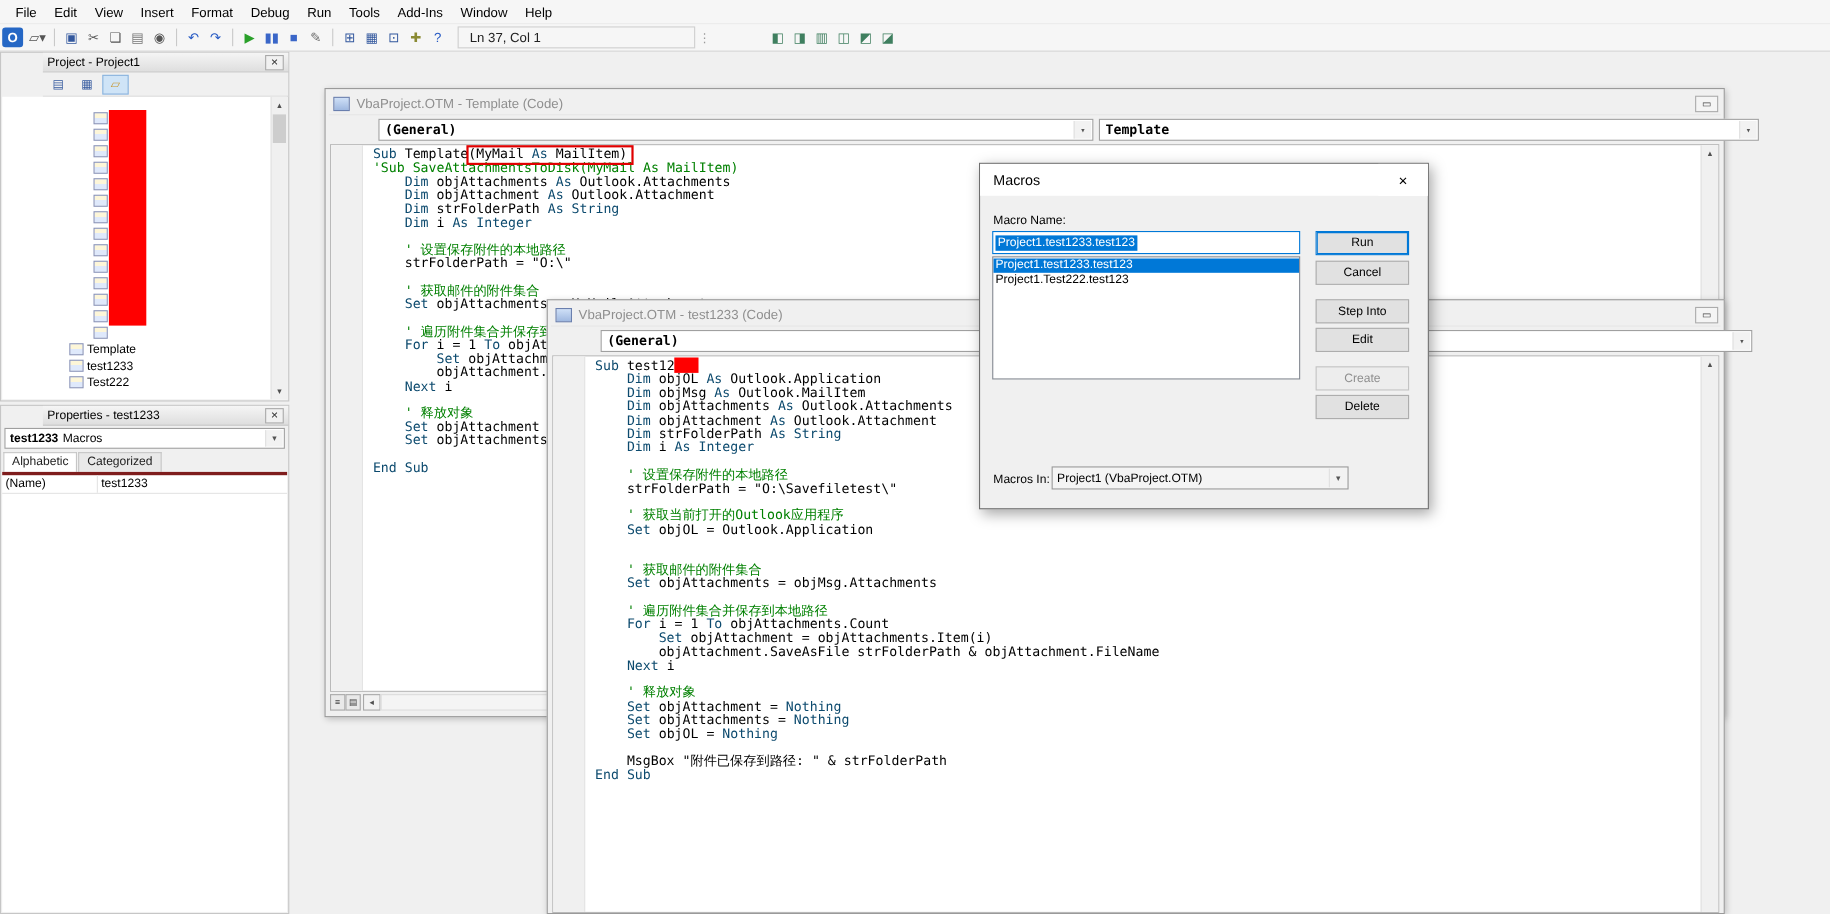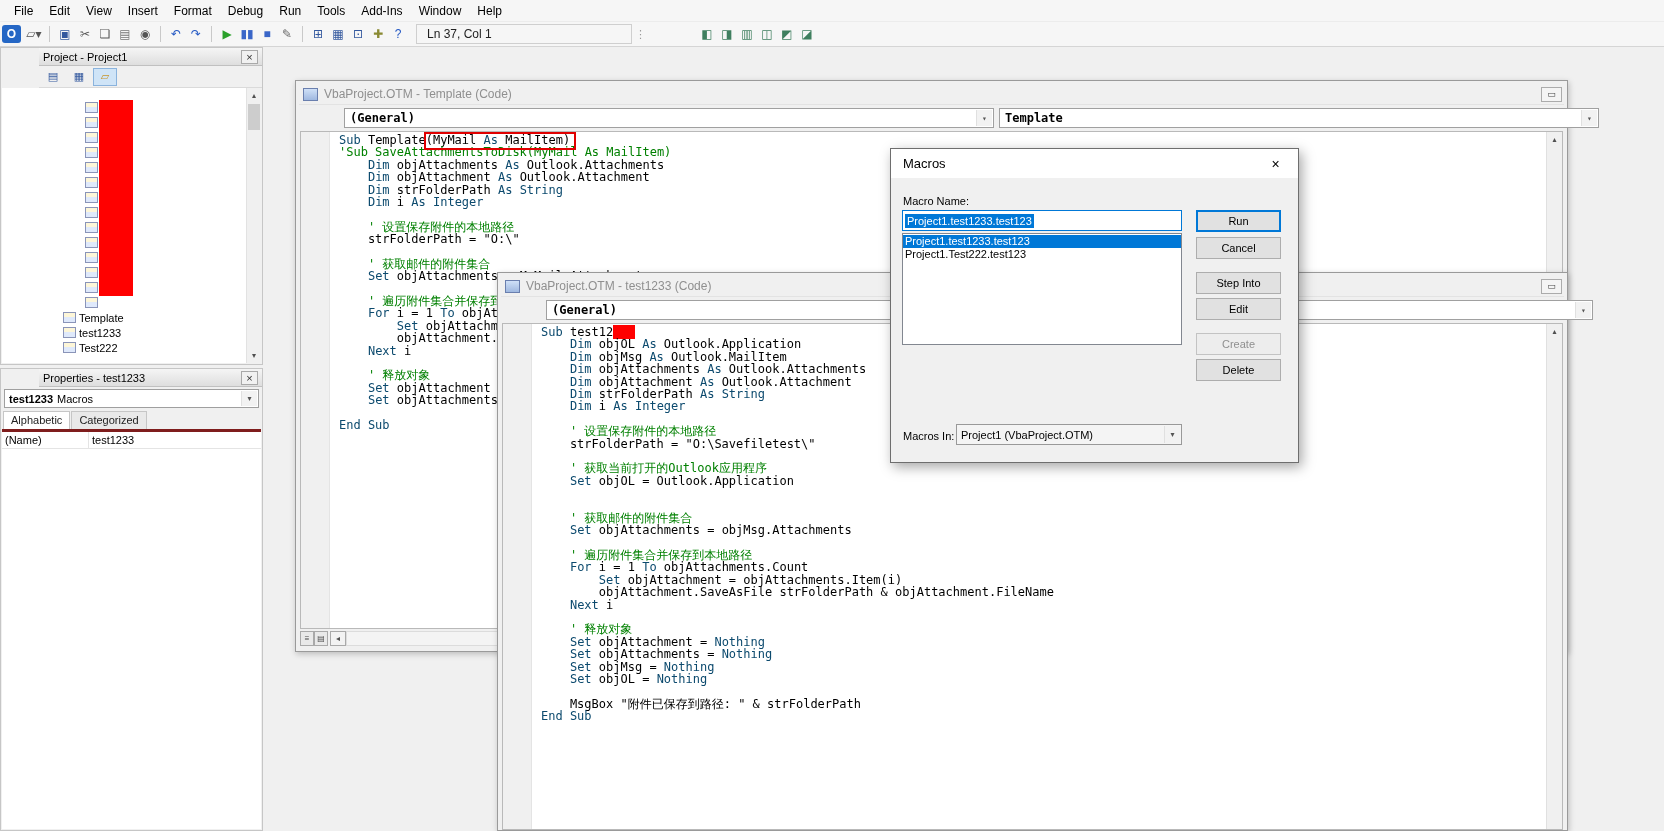--- a/index.html
+++ b/index.html
@@ -137,21 +137,21 @@
   .dlg-input .sel { background:#0078d7; color:#fff; padding:1px 2px; }
   .dlg-list { position:absolute; left:11px; top:84px; width:280px; height:112px; background:#fff;
               border:1px solid #828790; padding-top:1px; overflow:hidden; }
   .dlg-list .item { height:13px; line-height:13px; padding-left:2px; color:#000; }
   .dlg-list .item.selected { background:#0078d7; color:#fff; }
   .dlg-btn { position:absolute; left:305px; width:85px; height:22px; background:#e1e1e1;
              border:1px solid #adadad; display:flex; align-items:center; justify-content:center;
              color:#000; }
   .dlg-btn.default  { border:1px solid #0078d7; box-shadow:inset 0 0 0 1px #0078d7; }
   .dlg-btn.disabled { color:#8f8f8f; background:#ededed; border-color:#c3c3c3; }
-  .dlg-combo { position:absolute; left:65px; top:275px; width:226px; height:21px; background:#f4f4f4;
+  .dlg-combo { position:absolute; left:65px; top:275px; width:270px; height:21px; background:#f4f4f4;
                border:1px solid #999; display:flex; align-items:center; padding-left:4px; color:#000; }
 </style>
 </head>
 <body>
 
 <div class="app">
 
   <div class="menubar">
       <div class="menu-item">File</div>
       <div class="menu-item">Edit</div>
@@ -398,21 +398,20 @@
           <div class="code-line"></div>
           <div class="code-line"><span class="tx">    </span><span class="cm">' 遍历附件集合并保存到本地路径</span></div>
           <div class="code-line"><span class="tx">    </span><span class="kw">For</span><span class="tx"> i = 1 </span><span class="kw">To</span><span class="tx"> objAttachments.Count</span></div>
           <div class="code-line"><span class="tx">        </span><span class="kw">Set</span><span class="tx"> objAttachment = objAttachments.Item(i)</span></div>
           <div class="code-line"><span class="tx">        objAttachment.SaveAsFile strFolderPath &amp; objAttachment.FileName</span></div>
           <div class="code-line"><span class="tx">    </span><span class="kw">Next</span><span class="tx"> i</span></div>
           <div class="code-line"></div>
           <div class="code-line"><span class="tx">    </span><span class="cm">' 释放对象</span></div>
           <div class="code-line"><span class="tx">    </span><span class="kw">Set</span><span class="tx"> objAttachment = </span><span class="kw">Nothing</span></div>
           <div class="code-line"><span class="tx">    </span><span class="kw">Set</span><span class="tx"> objAttachments = </span><span class="kw">Nothing</span></div>
-          <div class="code-line"><span class="tx">    </span><span class="kw">Set</span><span class="tx"> objMsg = </span><span class="kw">Nothing</span></div>
           <div class="code-line"><span class="tx">    </span><span class="kw">Set</span><span class="tx"> objOL = </span><span class="kw">Nothing</span></div>
           <div class="code-line"></div>
           <div class="code-line"><span class="tx">    MsgBox "附件已保存到路径: " &amp; strFolderPath</span></div>
           <div class="code-line"><span class="kw">End Sub</span></div>
         </div>
       <div class="vscroll">
         <span class="sarr top">▴</span>
       </div>
     </div>
   </div>

